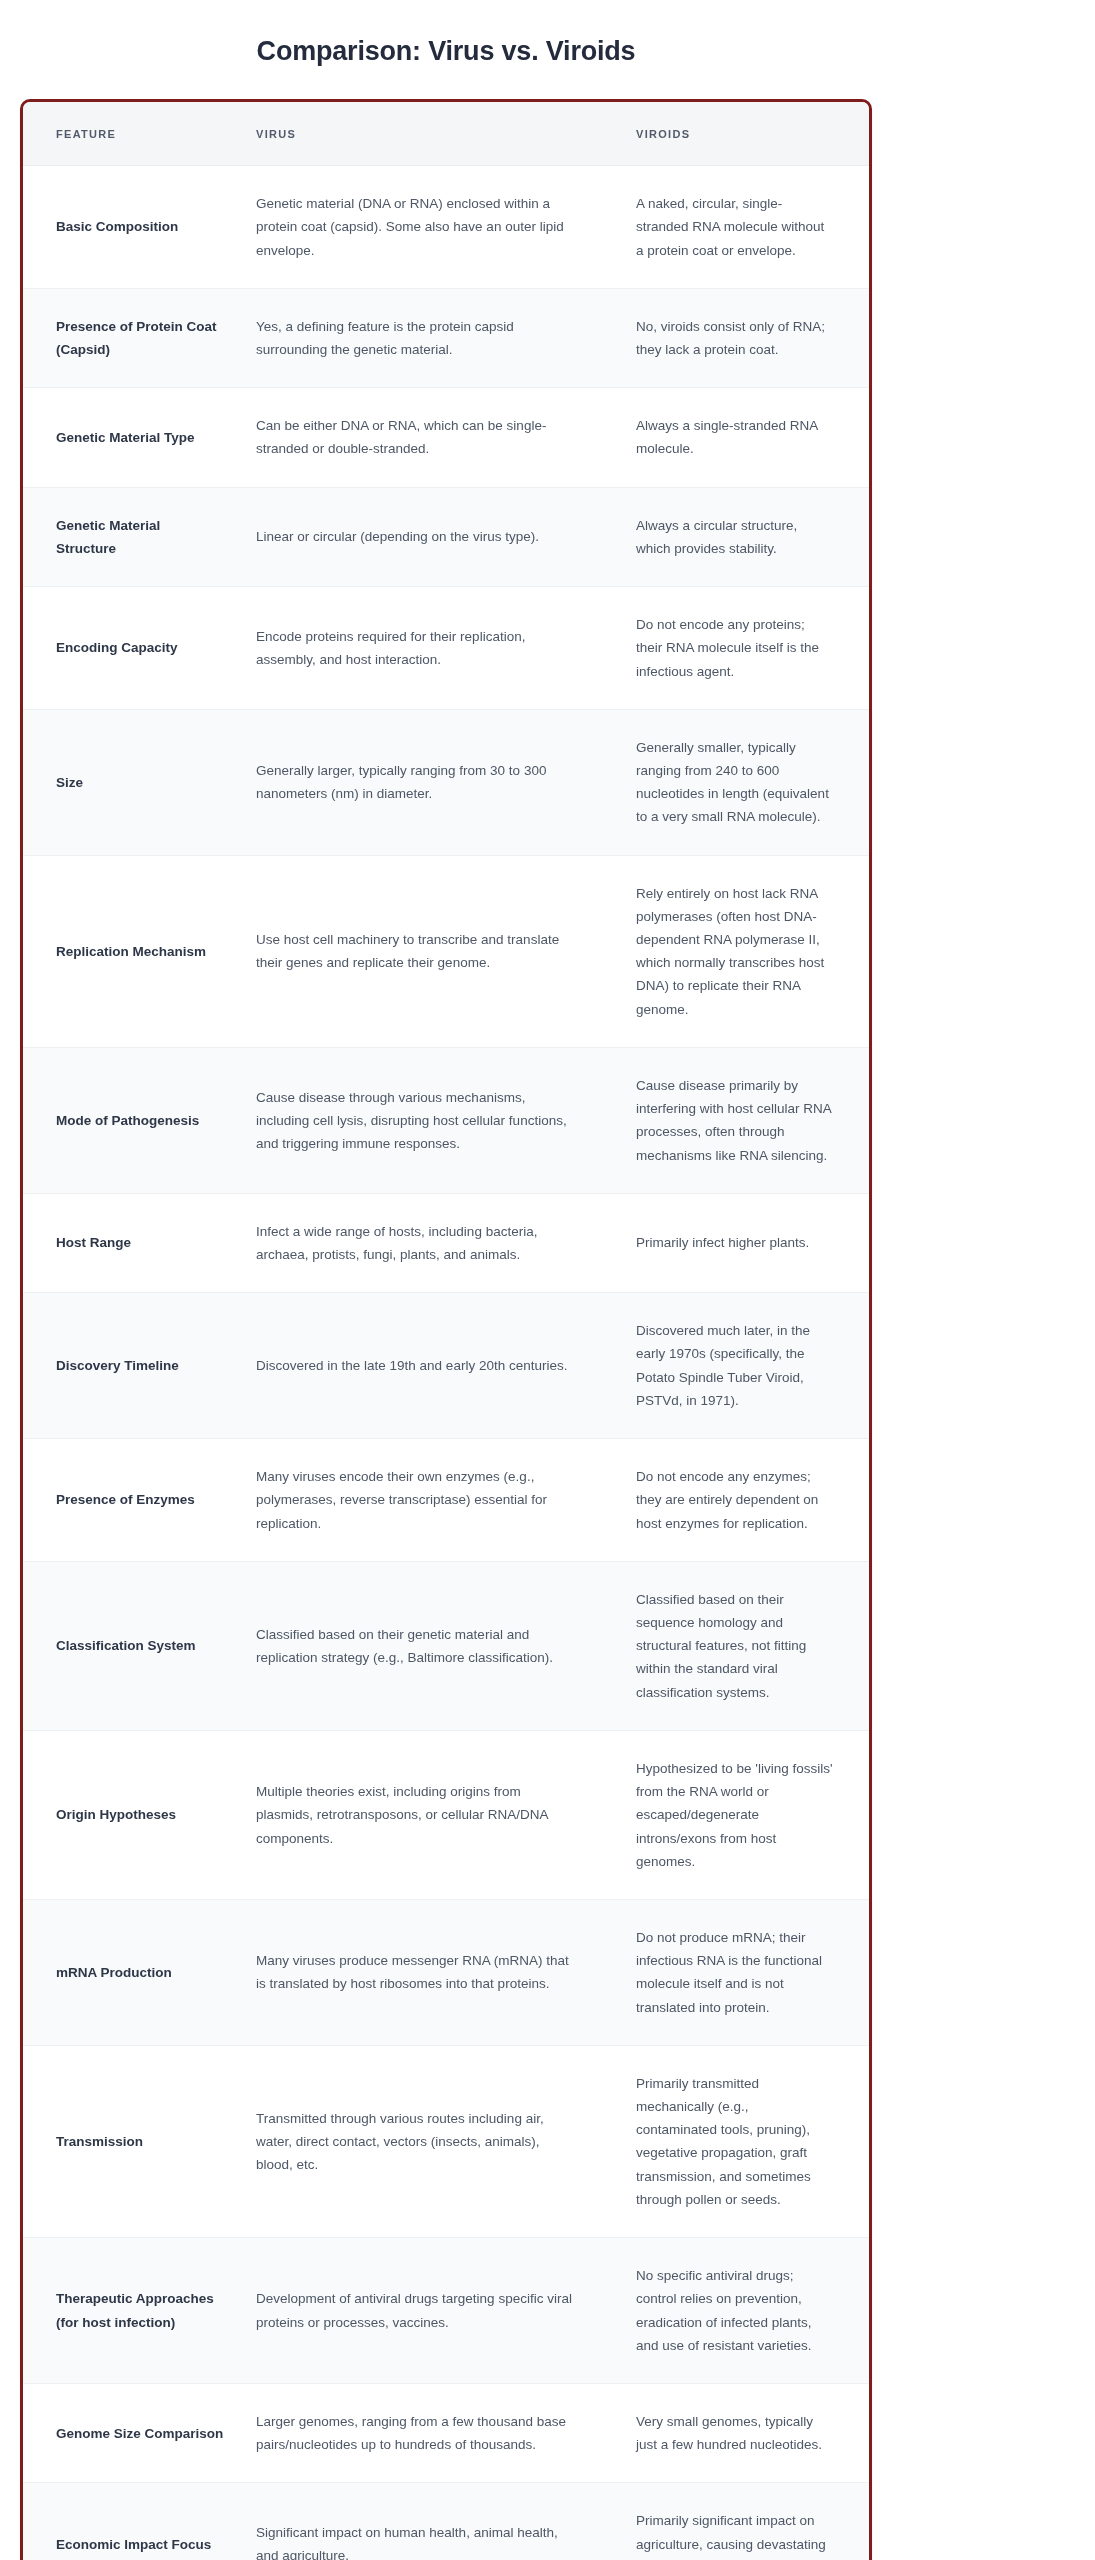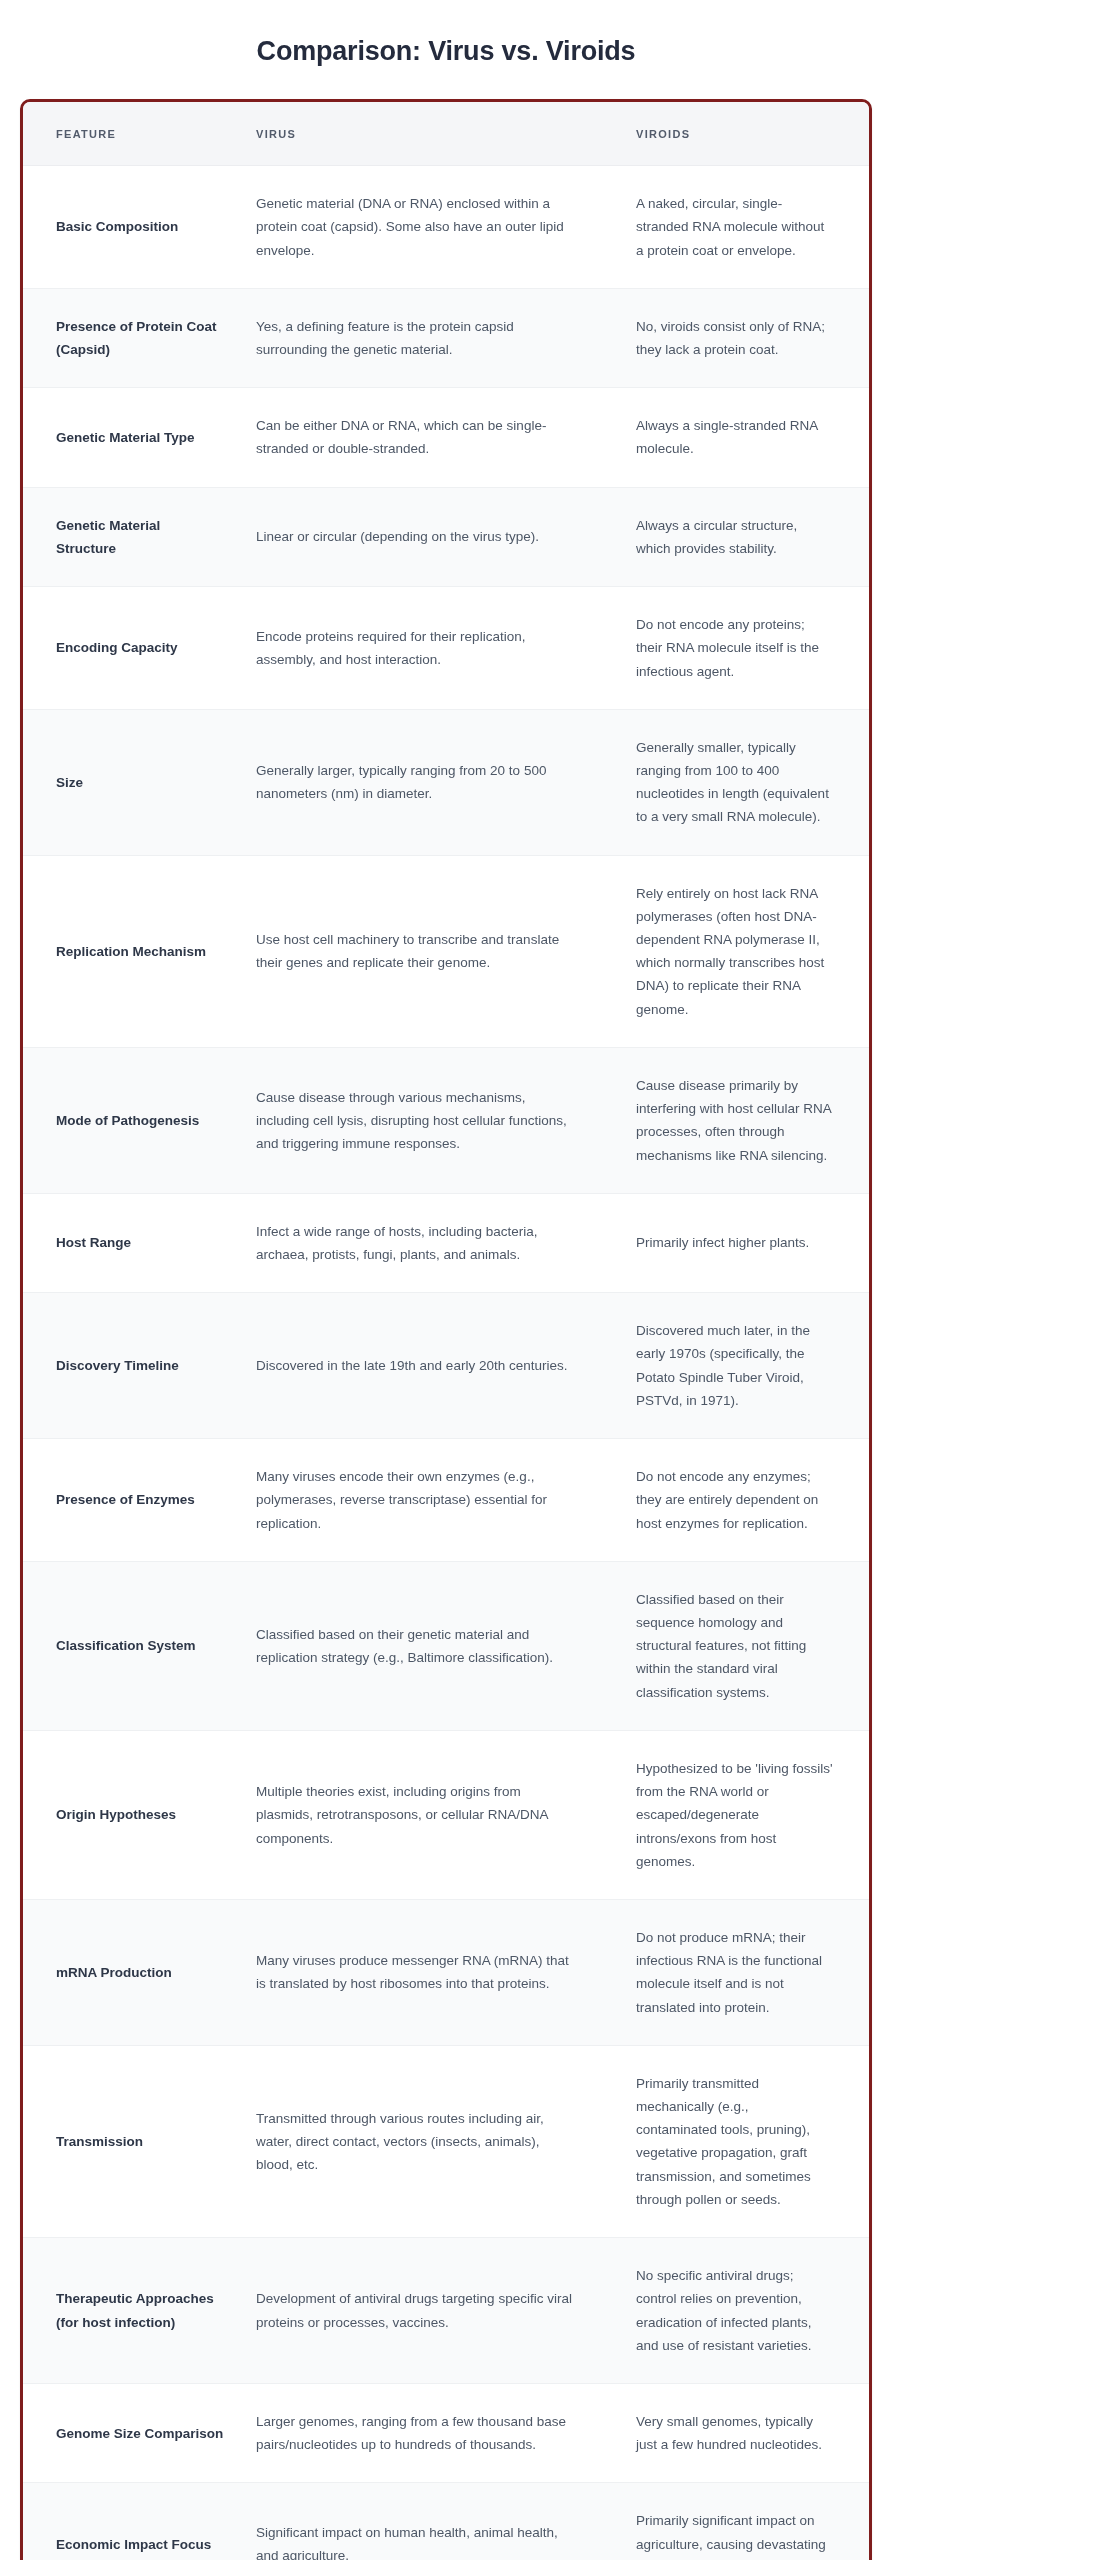--- a/index.html
+++ b/index.html
@@ -145,22 +145,22 @@
             <td class="virus-cell">Linear or circular (depending on the virus type).</td>
             <td class="viroid-cell">Always a circular structure, which provides stability.</td>
           </tr>
           <tr>
             <td class="feature-cell">Encoding Capacity</td>
             <td class="virus-cell">Encode proteins required for their replication, assembly, and host interaction.</td>
             <td class="viroid-cell">Do not encode any proteins; their RNA molecule itself is the infectious agent.</td>
           </tr>
           <tr>
             <td class="feature-cell">Size</td>
-            <td class="virus-cell">Generally larger, typically ranging from 20 to 500 nanometers (nm) in diameter.</td>
-            <td class="viroid-cell">Generally smaller, typically ranging from 100 to 400 nucleotides in length (equivalent to a very small RNA molecule).</td>
+            <td class="virus-cell">Generally larger, typically ranging from 30 to 300 nanometers (nm) in diameter.</td>
+            <td class="viroid-cell">Generally smaller, typically ranging from 240 to 600 nucleotides in length (equivalent to a very small RNA molecule).</td>
           </tr>
           <tr>
             <td class="feature-cell">Replication Mechanism</td>
             <td class="virus-cell">Use host cell machinery to transcribe and translate their genes and replicate their genome.</td>
             <td class="viroid-cell">Rely entirely on host lack RNA polymerases (often host DNA-dependent RNA polymerase II, which normally transcribes host DNA) to replicate their RNA genome.</td>
           </tr>
           <tr>
             <td class="feature-cell">Mode of Pathogenesis</td>
             <td class="virus-cell">Cause disease through various mechanisms, including cell lysis, disrupting host cellular functions, and triggering immune responses.</td>
             <td class="viroid-cell">Cause disease primarily by interfering with host cellular RNA processes, often through mechanisms like RNA silencing.</td>

